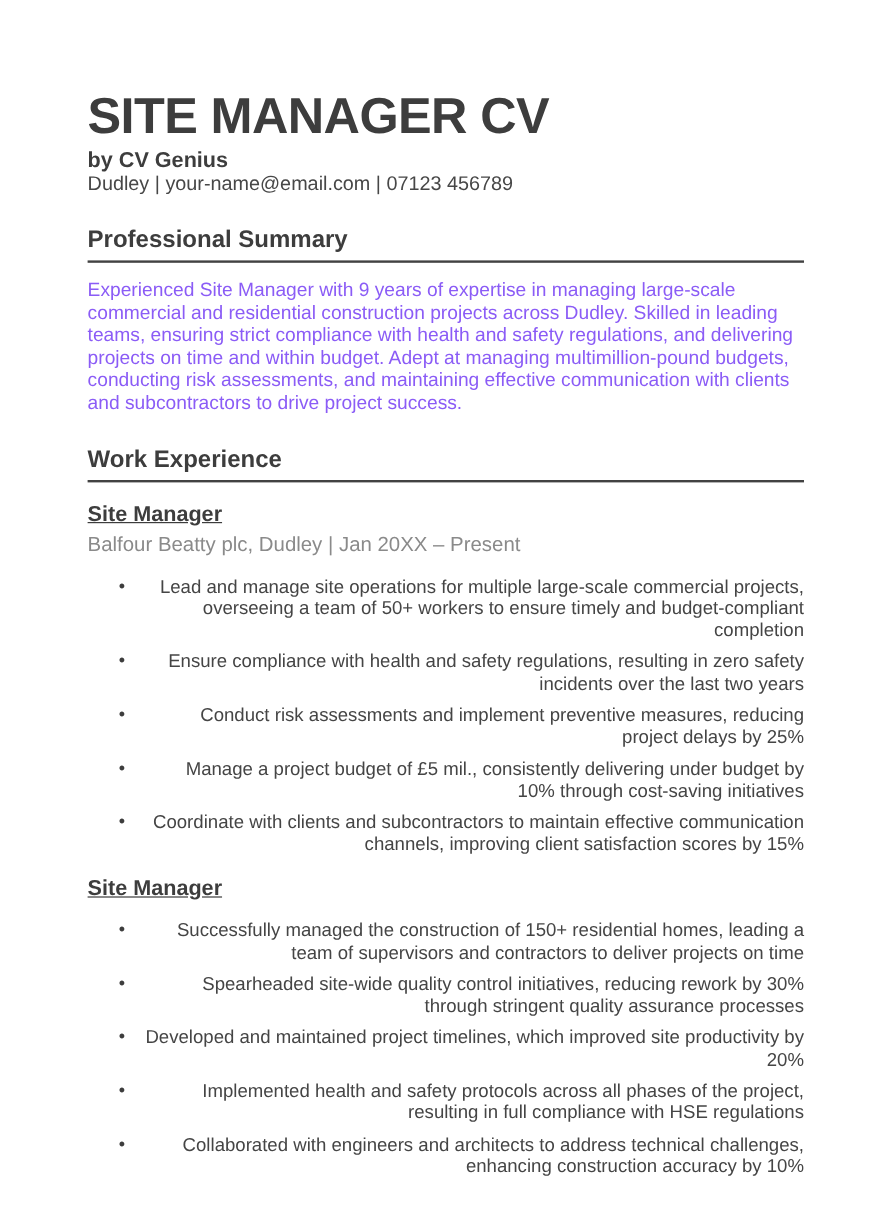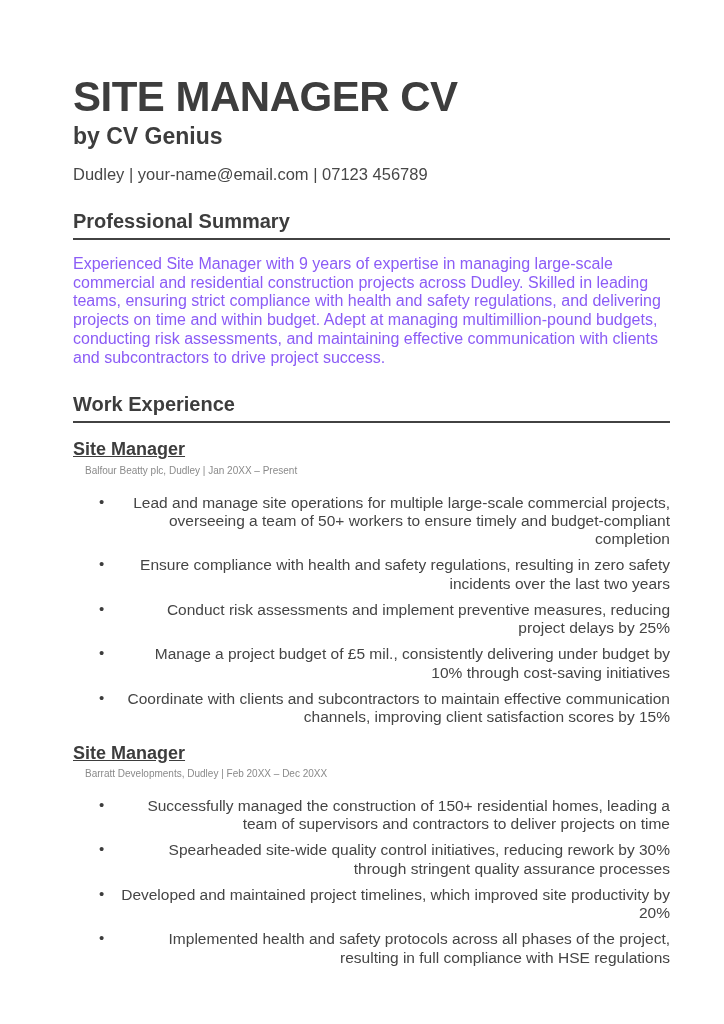--- a/index.html
+++ b/index.html
@@ -18,29 +18,28 @@
     padding: 76px 54px 0 73px;
   }
   .title {
     font-size: 42px;
     line-height: 1.0;
     font-weight: bold;
     color: #3d3d3d;
     letter-spacing: -0.5px;
   }
   .byline {
-    font-size: 23px;
+    font-size: 18px;
     font-weight: bold;
     color: #3d3d3d;
     margin-top: 5px;
   }
   .contact {
     font-size: 16.5px;
     color: #474747;
-    margin-top: 15px;
   }
   h2.section-heading {
     font-size: 20px;
     line-height: 1.1;
     font-weight: bold;
     color: #3d3d3d;
     margin-top: 26px;
     padding-bottom: 6px;
     border-bottom: 2px solid #424242;
   }
@@ -52,25 +51,24 @@
   }
   .job-title {
     font-size: 18px;
     line-height: 1.15;
     font-weight: bold;
     color: #3d3d3d;
     margin-top: 16px;
     text-decoration: underline;
   }
   .job-meta {
-    font-size: 10px;
+    font-size: 17px;
     line-height: 1.15;
     color: #8a8a8a;
     margin-top: 5px;
-    margin-left: 12px;
   }
   ul.job-bullets {
     list-style: none;
     margin-top: 17px;
     margin-bottom: 6px;
     padding-left: 24px;
     text-align: right;
   }
   ul.job-bullets li {
     position: relative;
@@ -115,24 +113,24 @@
             <li>Lead and manage site operations for multiple large-scale commercial projects, overseeing a team of 50+ workers to ensure timely and budget-compliant completion</li>
             <li>Ensure compliance with health and safety regulations, resulting in zero safety incidents over the last two years</li>
             <li>Conduct risk assessments and implement preventive measures, reducing project delays by 25%</li>
             <li>Manage a project budget of £5 mil., consistently delivering under budget by 10% through cost-saving initiatives</li>
             <li>Coordinate with clients and subcontractors to maintain effective communication channels, improving client satisfaction scores by 15%</li>
           </ul>
   </article>
 
   <article class="job">
     <h3 class="job-title">Site Manager</h3>
-    <div class="job-meta">Barratt Developments, Dudley | Feb 20XX – Dec 20XX</div>
     <ul class="job-bullets">
             <li>Successfully managed the construction of 150+ residential homes, leading a team of supervisors and contractors to deliver projects on time</li>
             <li>Spearheaded site-wide quality control initiatives, reducing rework by 30% through stringent quality assurance processes</li>
             <li>Developed and maintained project timelines, which improved site productivity by 20%</li>
             <li>Implemented health and safety protocols across all phases of the project, resulting in full compliance with HSE regulations</li>
+            <li>Collaborated with engineers and architects to address technical challenges, enhancing construction accuracy by 10%</li>
           </ul>
   </article>
 </div>
   </section>
 
 </div>
 
 </body></html>

